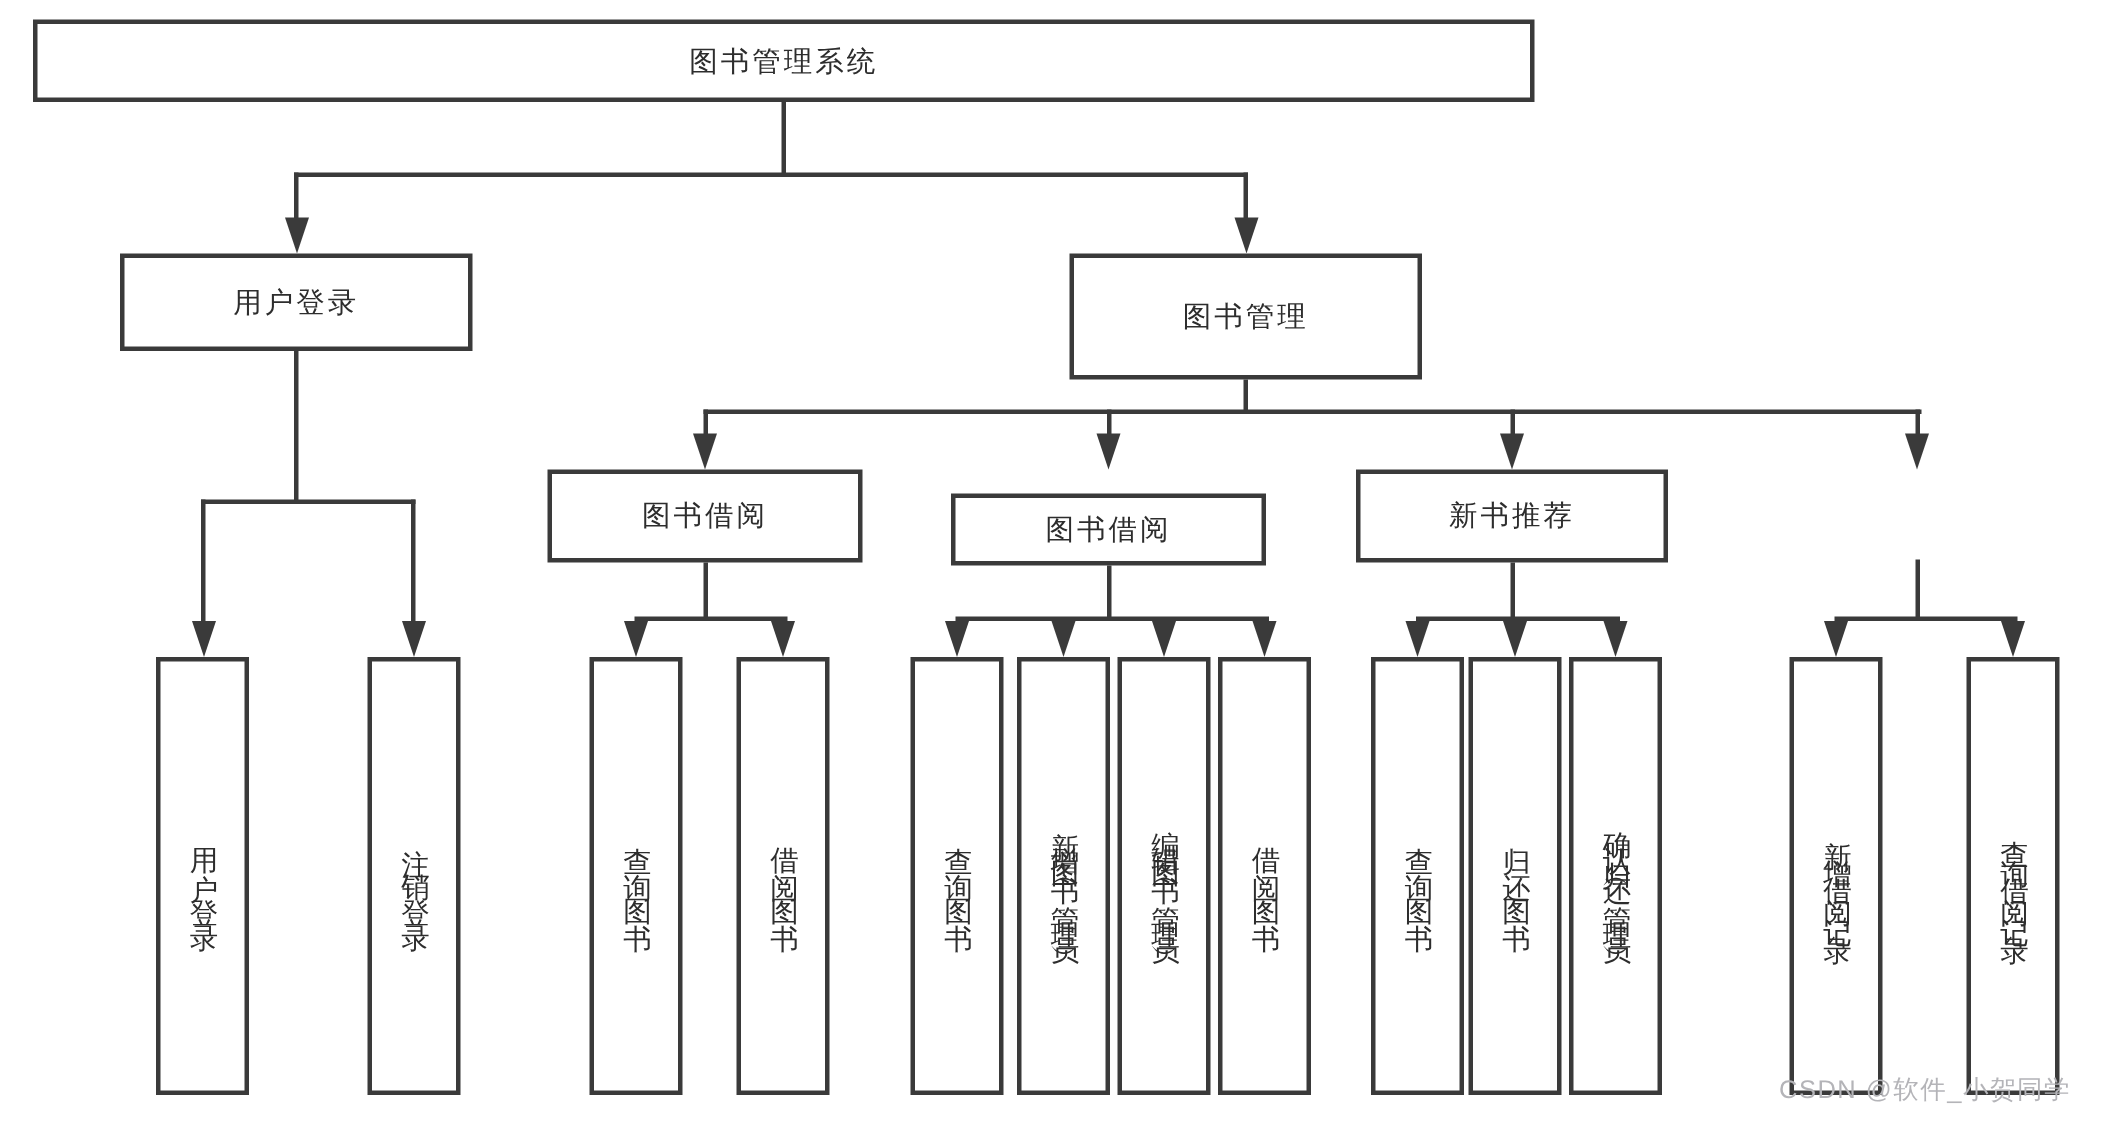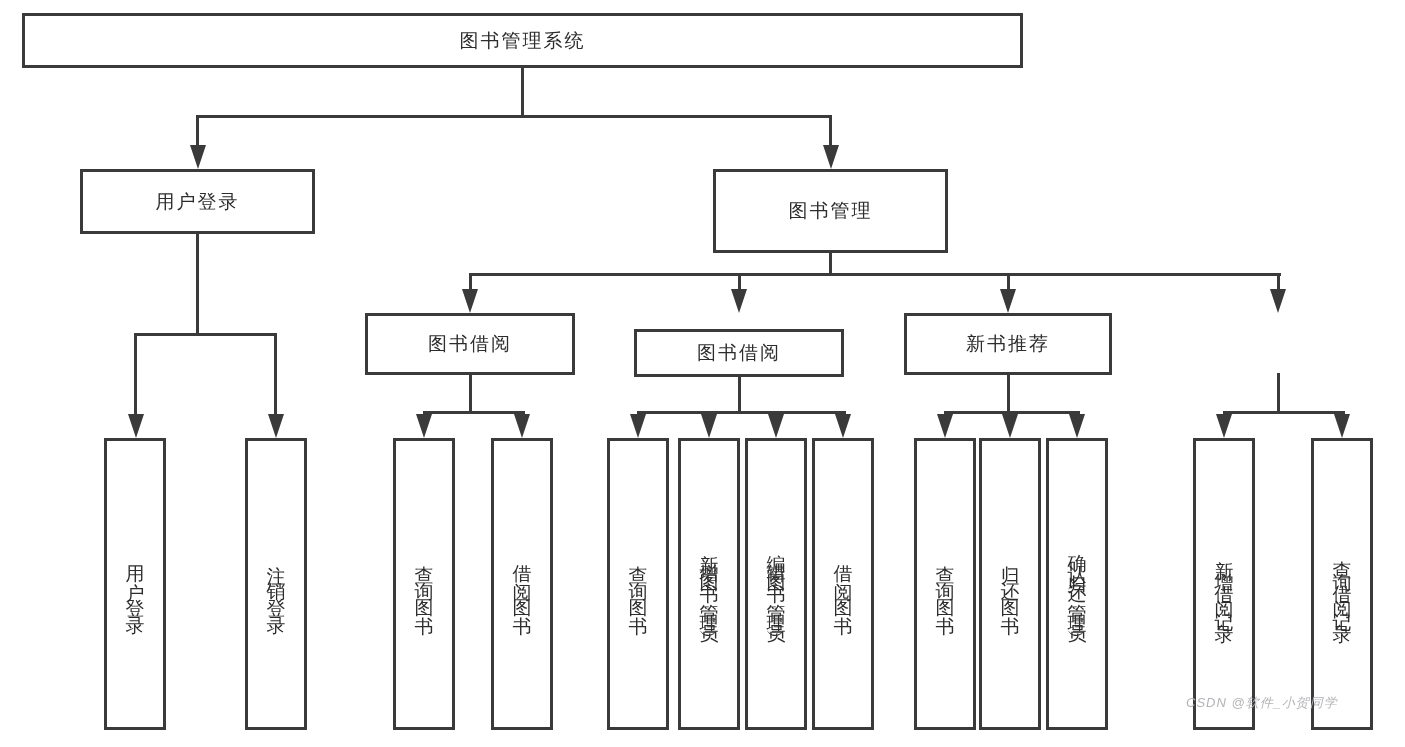--- a/index.html
+++ b/index.html
@@ -24,22 +24,22 @@
   .ls9 { letter-spacing:10px; }
   .hline, .vline { position:absolute; background:var(--line); z-index:1; }
   .hline { height:3px; }
   .vline { width:3px; }
   .arrow {
     position:absolute; width:0; height:0; z-index:1;
     border-left:8px solid transparent; border-right:8px solid transparent;
     border-top:24px solid var(--line);
   }
   .watermark {
-    position:absolute; left:1186px; top:694px; z-index:3;
-    font-size:13px; letter-spacing:1px; color:var(--watermark); white-space:nowrap;font-style:italic;
+    position:absolute; left:1186px; top:715px; z-index:3;
+    font-size:17px; letter-spacing:1px; color:var(--watermark); white-space:nowrap;
   }
 </style>
 </head>
 <body>
 
 <div class="canvas">
 
   <div class="box" style="left:22px;top:13px;width:1001px;height:55px;">图书管理系统</div>
 
   <div class="vline" style="left:521px;top:66px;height:52px;"></div>

